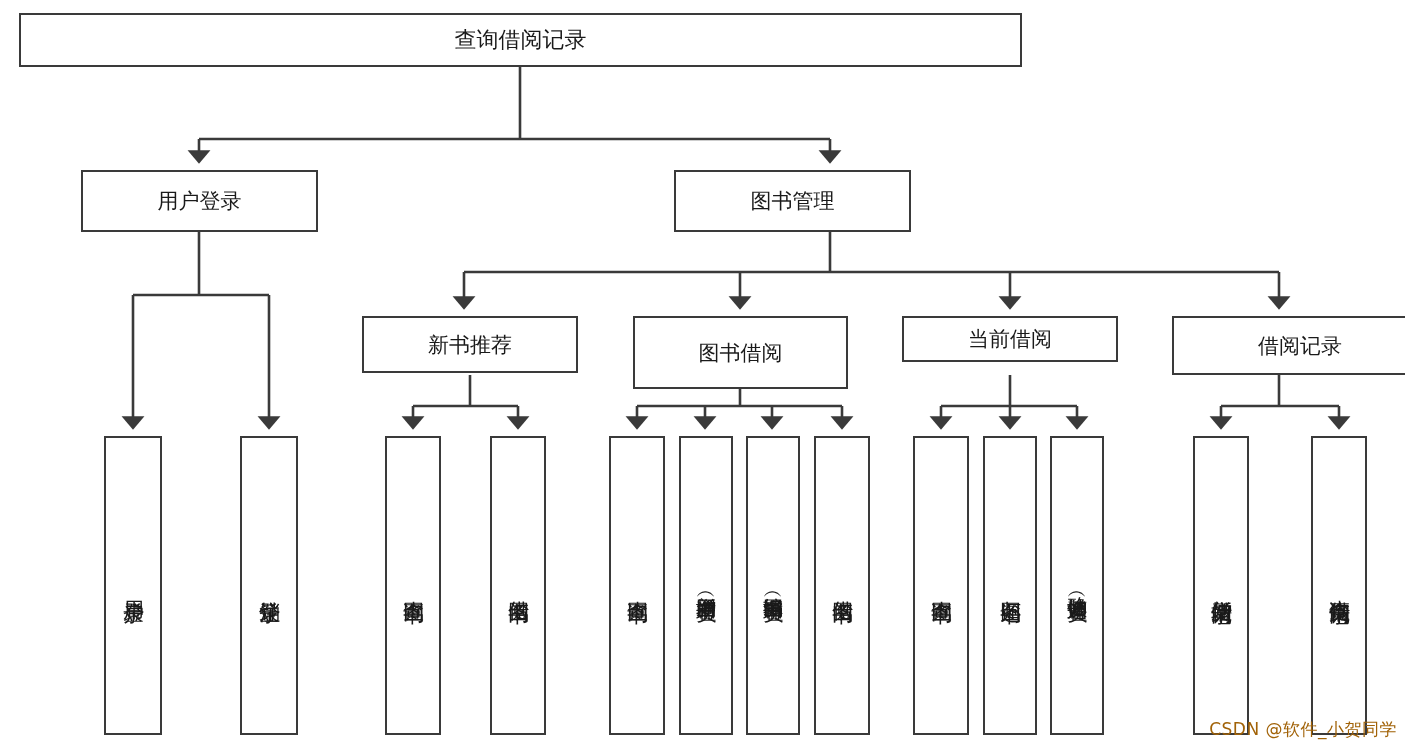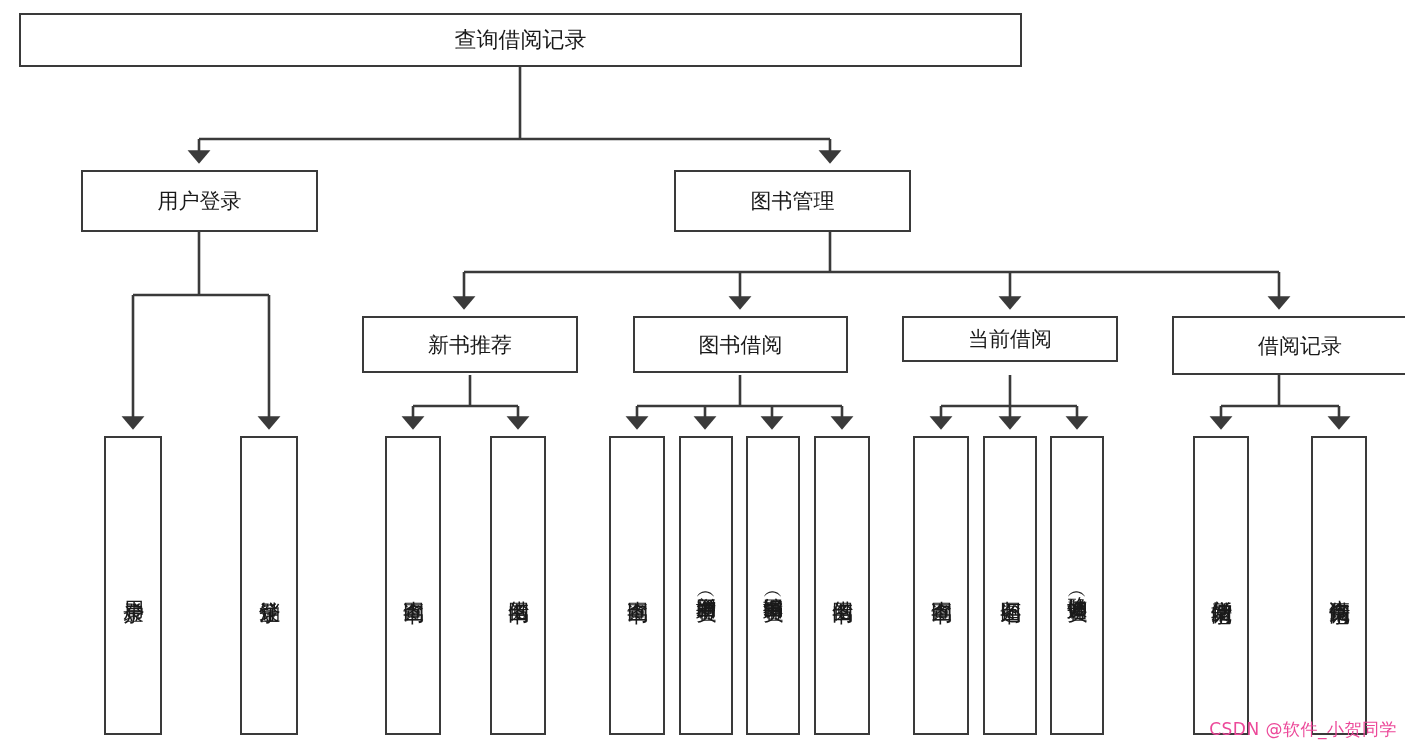--- a/index.html
+++ b/index.html
@@ -45,21 +45,21 @@
     letter-spacing:1px;
     color:#1a1a1a;
     white-space:nowrap;
   }
   .leaf.tall .vtext{font-size:20px;line-height:1.18;}
 
   #watermark{
     position:absolute;
     right:8px;bottom:6px;
     font-size:17px;
-    color:#ec4899;
+    color:#a16207;
     letter-spacing:0.5px;
     white-space:nowrap;
     pointer-events:none;
   }
 </style>
 </head>
 <body>
 
 <div id="stage">
 
@@ -112,21 +112,21 @@
       <path d="M1339,406 L1339,424" marker-end="url(#arw)"></path>
     </g>
   </svg>
 
   <div class="node root" style="left:19px;top:13px;width:1003px;height:54px;">查询借阅记录</div>
 
   <div class="node lvl2" style="left:81px;top:170px;width:237px;height:62px;">用户登录</div>
   <div class="node lvl2" style="left:674px;top:170px;width:237px;height:62px;">图书管理</div>
 
   <div class="node lvl3" style="left:362px;top:316px;width:216px;height:57px;">新书推荐</div>
-  <div class="node lvl3" style="left:633px;top:316px;width:215px;height:57px;">图书借阅</div>
+  <div class="node lvl3" style="left:633px;top:316px;width:215px;height:73px;">图书借阅</div>
   <div class="node lvl3" style="left:902px;top:316px;width:216px;height:46px;">当前借阅</div>
   <div class="node lvl3" style="left:1172px;top:316px;width:256px;height:59px;">借阅记录</div>
 
   <div class="leaf" style="left:104px;top:436px;width:58px;height:299px;">
     <span class="vtext">用户登录</span>
   </div>
   <div class="leaf" style="left:240px;top:436px;width:58px;height:299px;">
     <span class="vtext">注销登录</span>
   </div>
 

